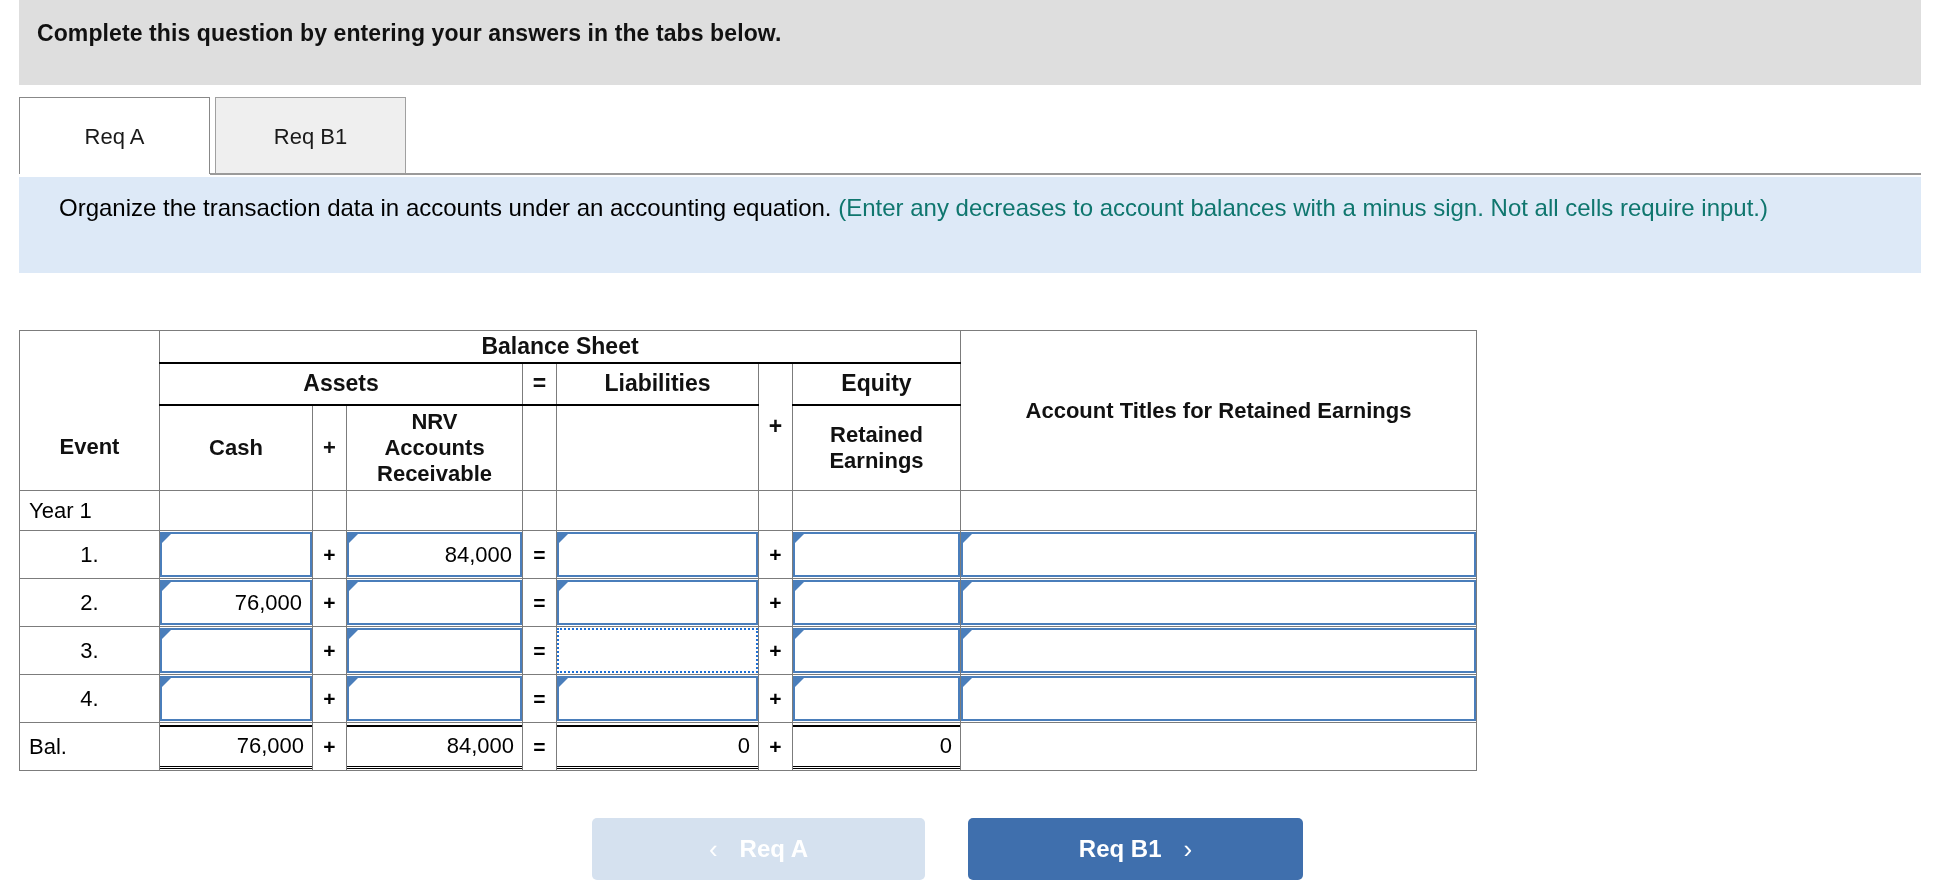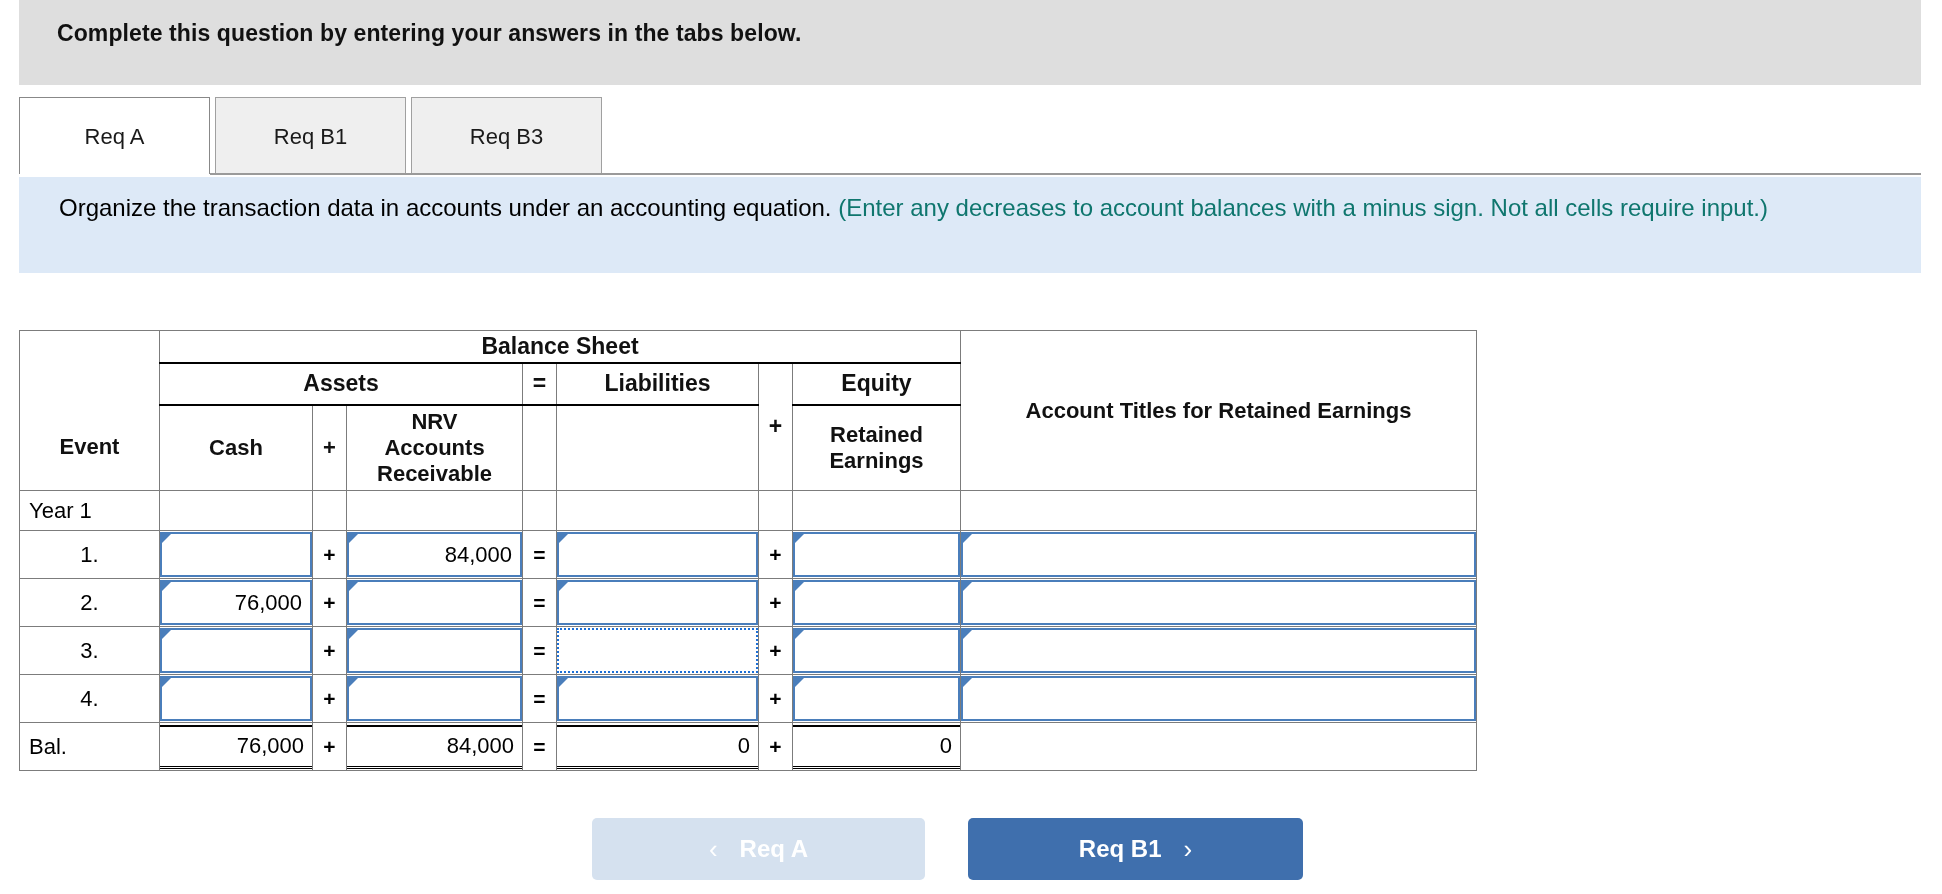--- a/index.html
+++ b/index.html
@@ -14,21 +14,21 @@
   }
 
   
   .banner {
     position:absolute; left:19px; top:0; width:1902px; height:85px;
     background:#dedede;
     display:flex; align-items:flex-start;
   }
   .banner-text {
     font-size:23px; font-weight:bold; color:#111;
-    padding:20px 0 0 38px; letter-spacing:.1px;
+    padding:20px 0 0 18px; letter-spacing:.1px;
   }
 
   
   .tabstrip {
     position:absolute; left:19px; top:97px; width:1902px; height:78px;
     display:flex; align-items:flex-end;
   }
   .tab {
     height:78px; margin-right:5px;
     display:flex; align-items:center; justify-content:center;
@@ -162,23 +162,20 @@
 <div class="banner">
   <div class="banner-text">Complete this question by entering your answers in the tabs below.</div>
 </div>
 
 <div class="tabstrip">
   <div class="tab tab-a active">
     <span>Req A</span>
   </div>
   <div class="tab tab-b1">
     <span>Req B1</span>
-  </div>
-  <div class="tab tab-b3">
-    <span>Req B3</span>
   </div>
 </div>
 
 <div class="instrbar">
   <span>Organize the transaction data in accounts under an accounting equation.</span>
   <span class="instr-red">(Enter any decreases to account balances with a minus sign. Not all cells require input.)</span>
 </div>
 
 <div class="tblwrap">
 <table class="acct">

